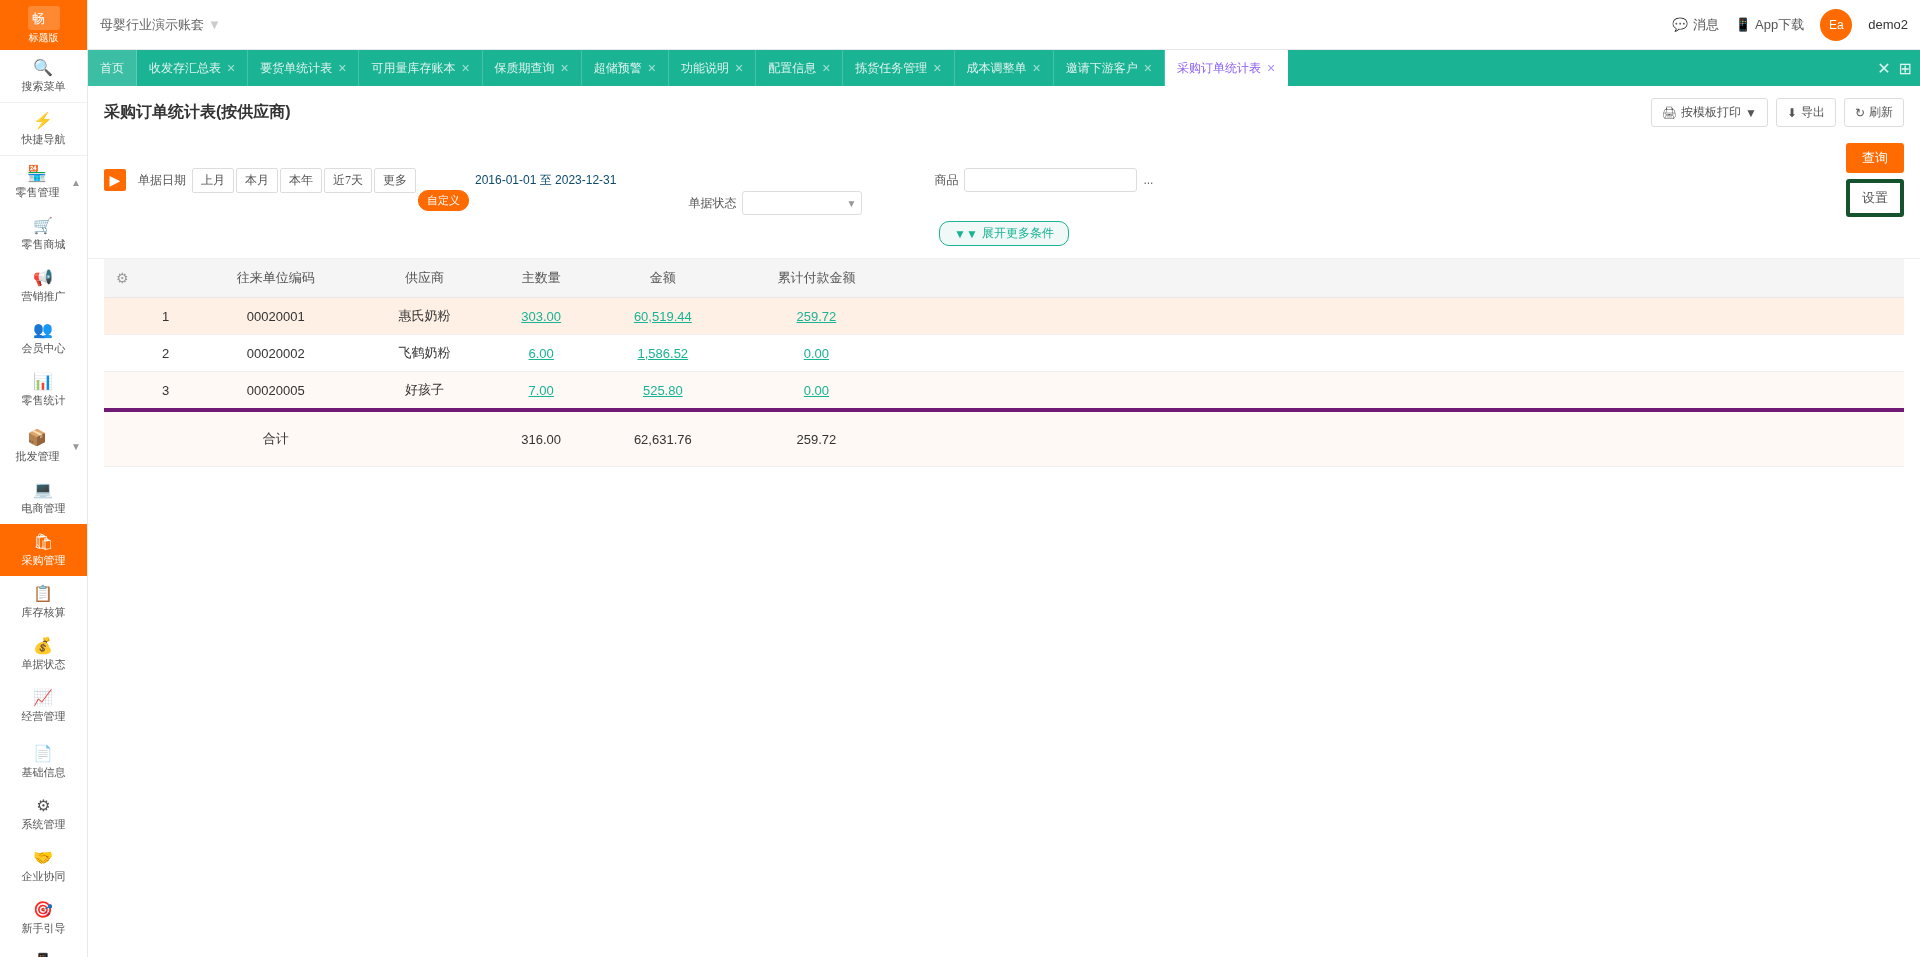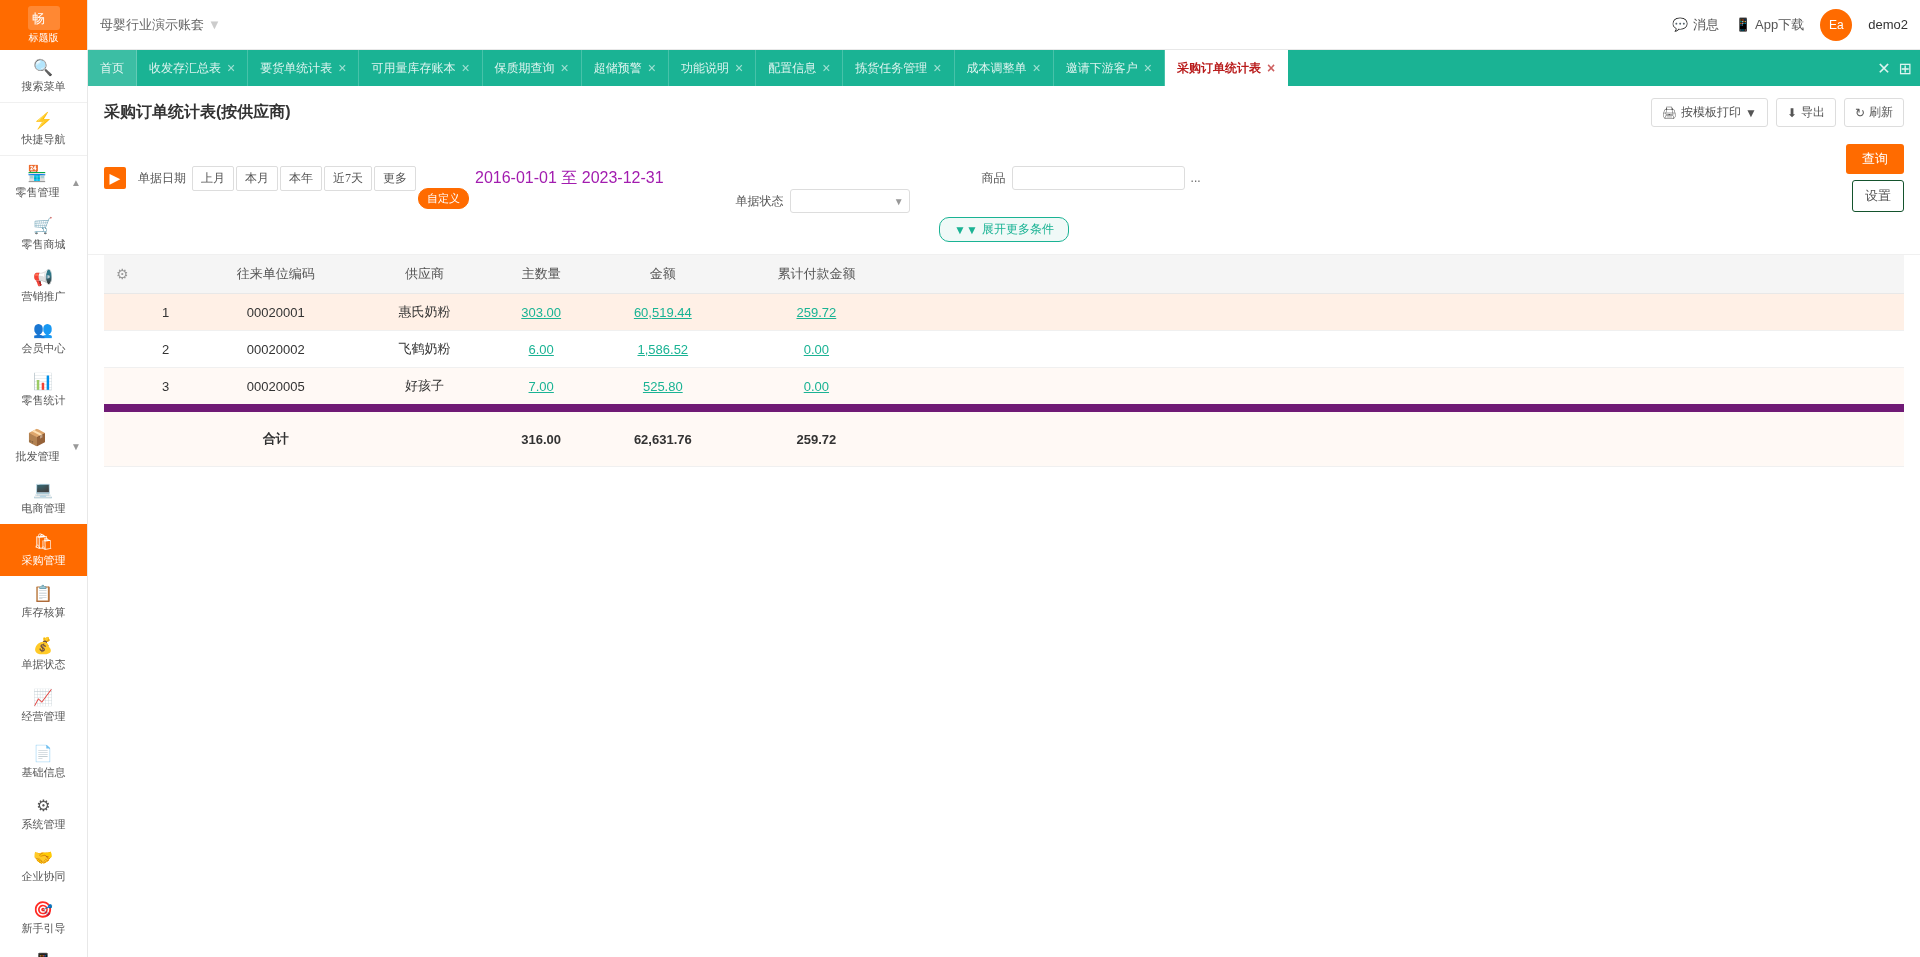--- a/index.html
+++ b/index.html
@@ -24,21 +24,21 @@
     .topbar { height: 50px; background: #fff; display: flex; align-items: center; padding: 0 12px; border-bottom: 1px solid #e8e8e8; flex-shrink: 0; }
     .topbar-breadcrumb { display: flex; align-items: center; gap: 4px; color: #666; font-size: 13px; flex: 1; }
     .topbar-actions { display: flex; align-items: center; gap: 16px; }
     .topbar-action { display: flex; align-items: center; gap: 4px; color: #555; font-size: 13px; cursor: pointer; }
     .user-avatar { width: 32px; height: 32px; border-radius: 50%; background: #ff6b00; display: flex; align-items: center; justify-content: center; color: #fff; font-size: 12px; cursor: pointer; }
     .user-name { font-size: 13px; color: #333; cursor: pointer; }
 
     
     .tabbar { height: 36px; background: #1ab394; display: flex; align-items: stretch; flex-shrink: 0; overflow: hidden; }
     .tab-item { display: flex; align-items: center; gap: 4px; padding: 0 12px; font-size: 12px; color: rgba(255,255,255,0.85); cursor: pointer; white-space: nowrap; border-right: 1px solid rgba(255,255,255,0.2); }
-    .tab-item.active { background: #fff; color: #b91c1c; font-weight: 700; }
+    .tab-item.active { background: #fff; color: #8b5cf6; font-weight: 400; }
     .tab-item.home { background: rgba(255,255,255,0.15); }
     .tab-close { font-size: 14px; color: inherit; opacity: 0.7; margin-left: 2px; }
     .tab-end { margin-left: auto; display: flex; align-items: center; padding: 0 8px; gap: 8px; }
     .tab-end-btn { color: rgba(255,255,255,0.85); background: none; border: none; cursor: pointer; font-size: 16px; }
 
     
     .page-content { flex: 1; overflow-y: auto; background: #f5f5f5; padding: 0; }
     .page-inner { background: #fff; min-height: 100%; }
 
     
@@ -51,41 +51,41 @@
 
     
     .filter-area { background: #fff; padding: 8px 16px; border-bottom: 1px solid #f0f0f0; }
     .filter-row { display: flex; align-items: center; gap: 12px; flex-wrap: nowrap; }
     .filter-toggle { width: 22px; height: 22px; background: #ff6b00; border: none; border-radius: 2px; color: #fff; cursor: pointer; display: flex; align-items: center; justify-content: center; font-size: 14px; flex-shrink: 0; }
     .filter-group { display: flex; align-items: center; gap: 6px; justify-content: space-between; }
     .filter-label { font-size: 12px; color: #555; white-space: nowrap; }
     .filter-date-options { display: flex; align-items: center; gap: 2px; }
     .filter-date-btn { padding: 3px 8px; font-size: 12px; border: 1px solid #ddd; border-radius: 2px; background: #fff; cursor: pointer; color: #555; white-space: nowrap; font-family: Liberation Serif, serif; }
     .filter-date-btn.custom { background: #ff6b00; color: #fff; border-color: #ff6b00; border-radius: 10px; padding: 2px 8px; font-size: 11px; margin-top: 40px; }
-    .filter-date-range { font-size: 16px; color: #a21caf; }
+    .filter-date-range { font-size: 12px; color: #0c4a6e; }
     .filter-select { padding: 4px 24px 4px 8px; border: 1px solid #ddd; border-radius: 3px; font-size: 12px; color: #555; background: #fff; cursor: pointer; min-width: 120px; appearance: none; }
     .filter-goods-input { padding: 4px 8px; border: 1px solid #ddd; border-radius: 3px; font-size: 12px; color: #555; min-width: 160px; }
     .filter-more-btn { color: #666; font-size: 12px; }
     .btn-query { background: #ff6b00; color: #fff; border: none; padding: 6px 16px; border-radius: 3px; font-size: 13px; cursor: pointer; }
-    .btn-settings { background: #fff; color: #555; border: 1px solid #14532d; padding: 6px 12px; border-radius: 3px; font-size: 13px; cursor: pointer; margin-top: 2px; }
+    .btn-settings { background: #fff; color: #555; border: 4px solid #14532d; padding: 6px 12px; border-radius: 3px; font-size: 13px; cursor: pointer; margin-top: 2px; }
     .filter-expand-row { display: flex; justify-content: center; align-items: center; padding: 4px 0; }
     .expand-btn { display: flex; align-items: center; gap: 4px; background: #f0f9f7; border: 1px solid #1ab394; border-radius: 10px; padding: 3px 14px; color: #1ab394; font-size: 12px; cursor: pointer; }
 
     
     .table-wrapper { padding: 0 16px 16px; background: #fff; }
     table { width: 100%; border-collapse: collapse; font-size: 13px; }
     thead tr { background: #f5f5f5; }
     th { padding: 10px 12px; text-align: center; font-weight: 500; color: #555; border-bottom: 1px solid #e8e8e8; font-size: 13px; }
     td { padding: 9px 12px; text-align: center; color: #333; border-bottom: 1px solid #f0f0f0; }
     td a, td .link { color: #1ab394; text-decoration: underline; cursor: pointer; }
     tr:nth-child(odd) td { background: #fff9f5; }
     tr:nth-child(even) td { background: #fff; }
     .row-selected td { background: #fff0e6 !important; }
     .table-footer { background: #fdf6ee; }
-    .table-footer td { font-weight: 700; padding: 18px 12px; border-top: 8px solid #701a75; }
+    .table-footer td { font-weight: 400; padding: 18px 12px; border-top: 4px solid #701a75; }
     .settings-col { width: 30px; }
     .num-col { width: 50px; }
     .settings-icon { color: #999; cursor: pointer; font-size: 14px; }
 
     .filter-right-actions { display: flex; flex-direction: column; align-items: flex-end; gap: 4px; margin-left: auto; }
   </style>
 </head>
 <body>
 
 <div class="sidebar">

